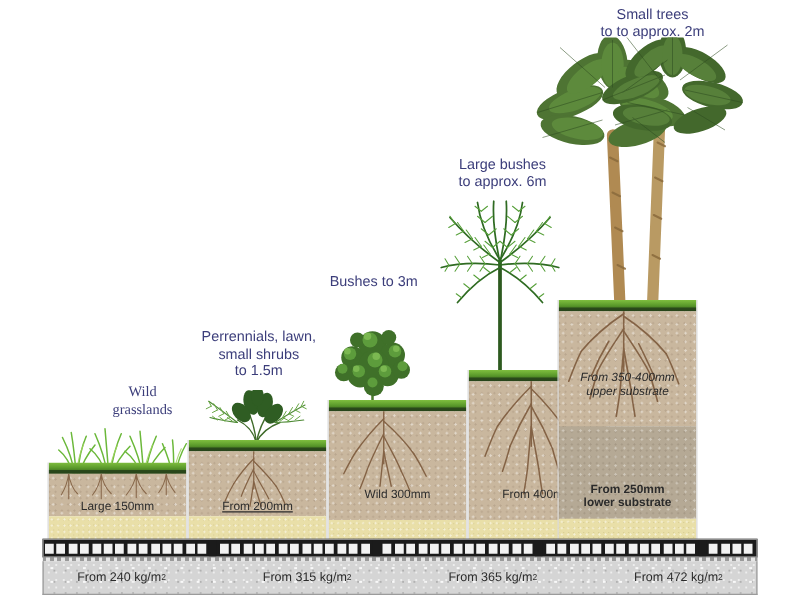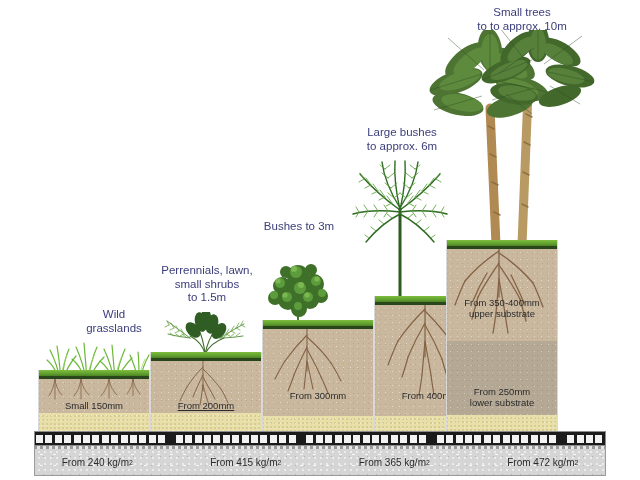--- a/index.html
+++ b/index.html
@@ -71,34 +71,34 @@
 
   
   .plant{position:absolute;}
   sup{font-size:.68em;vertical-align:super;}
 </style>
 </head>
 <body>
 
 <div id="stage">
 
-  <div class="caption" style="left:60px;top:308px;width:108px;">Wild
+  <div class="caption" style="left:60px;top:308px;width:108px;font-family:Liberation Serif, serif;">Wild
 grasslands</div>
 
   <div class="caption" style="left:143px;top:264px;width:128px;">Perrennials, lawn,
 small shrubs
 to 1.5m</div>
 
   <div class="caption" style="left:245px;top:220px;width:108px;">Bushes to 3m</div>
 
   <div class="caption" style="left:347px;top:126px;width:110px;">Large bushes
 to approx. 6m</div>
 
   <div class="caption" style="left:452px;top:6px;width:140px;">Small trees
-to to approx. 10m</div>
+to to approx. 2m</div>
 
   <div class="plant" style="left:46px;top:340px;width:104px;height:40px;">
     <svg width="104" height="40" viewBox="0 0 104 40">
       <g stroke="#6bb83a" stroke-width="1.2" fill="none" stroke-linecap="round">
         <path d="M14 40 C12 28 8 18 4 10"></path>
           <path d="M15 40 C14 28 13 18 11 6"></path>
         <path d="M16 40 C17 28 19 18 23 9"></path>
           <path d="M17 40 C20 30 25 22 30 16"></path>
         <path d="M13 40 C10 30 6 24 1 20"></path>
         <path d="M40 40 C38 27 34 16 30 7"></path>
@@ -309,21 +309,21 @@
     <div class="sub-upper" style="top:9px;height:34px;">
       <svg width="112" height="34" viewBox="0 0 112 34" style="position:absolute;left:0;top:0;">
         <g stroke="#7d5a3c" stroke-width=".85" fill="none" stroke-linecap="round" opacity=".85">
           <path d="M16 0 C15 7 13 12 10 17 M16 0 C17 7 19 12 23 16 M16 0 C16 8 16 14 16 20"></path>
           <path d="M42 0 C41 7 39 12 35 17 M42 0 C43 7 46 12 50 16 M42 0 C42 8 42 14 42 20"></path>
           <path d="M70 0 C69 7 66 12 62 17 M70 0 C71 7 74 12 78 16 M70 0 C70 8 70 14 70 19"></path>
           <path d="M94 0 C93 7 91 11 88 15 M94 0 C95 7 98 11 101 15 M94 0 C94 7 94 12 94 17"></path>
         </g>
       </svg>
     </div>
-    <div class="depth-label" style="top:30px;">Small 150mm</div>
+    <div class="depth-label" style="top:30px;">Large 150mm</div>
     <div class="drain" style="height:19px;"></div>
   </div>
 
   <div class="col" style="left:150px;top:352px;width:112px;height:80px;">
     <div class="turf"></div>
     <div class="sub-upper" style="top:9px;height:52px;">
       <svg width="112" height="52" viewBox="0 0 112 52" style="position:absolute;left:0;top:0;">
         <g stroke="#7d5a3c" stroke-width="1" fill="none" stroke-linecap="round" opacity=".9">
           <path d="M52 0 C52 10 52 20 52 30"></path>
           <path d="M52 6 C46 12 41 18 36 26 M52 8 C58 14 64 20 70 28"></path>
@@ -344,21 +344,21 @@
         <g stroke="#7d5a3c" stroke-width="1.1" fill="none" stroke-linecap="round" opacity=".9">
           <path d="M44 0 C44 12 44 26 44 42"></path>
           <path d="M44 6 C36 14 29 22 22 32 M44 8 C53 16 61 24 68 34"></path>
           <path d="M44 18 C39 28 35 36 31 46 M44 20 C49 30 54 38 58 48"></path>
           <path d="M44 32 C43 42 42 50 41 60 M44 32 C46 42 48 50 50 60"></path>
           <path d="M22 32 C18 38 15 44 12 50 M68 34 C72 40 75 46 78 52"></path>
           <path d="M31 46 C29 52 27 57 25 62 M58 48 C61 54 63 59 65 64"></path>
         </g>
       </svg>
     </div>
-    <div class="depth-label" style="top:70px;">From 300mm</div>
+    <div class="depth-label" style="top:70px;">Wild 300mm</div>
     <div class="drain" style="height:16px;"></div>
   </div>
 
   <div class="col" style="left:374px;top:296px;width:112px;height:136px;">
     <div class="turf"></div>
     <div class="sub-upper" style="top:9px;height:111px;">
       <svg width="112" height="111" viewBox="0 0 112 111" style="position:absolute;left:0;top:0;">
         <g stroke="#7d5a3c" stroke-width="1.2" fill="none" stroke-linecap="round" opacity=".9">
           <path d="M50 0 C50 14 50 32 50 52"></path>
           <path d="M50 4 C40 14 31 24 23 36 M50 6 C60 16 69 26 77 38"></path>
@@ -383,25 +383,25 @@
           <path d="M52 2 C40 10 28 20 18 32 M52 4 C64 12 76 22 86 34"></path>
           <path d="M52 14 C44 26 37 36 31 48 M52 16 C60 28 67 38 73 50"></path>
           <path d="M52 30 C51 42 50 52 49 64 M52 30 C54 42 56 52 58 64"></path>
           <path d="M18 32 C14 40 11 48 8 56 M86 34 C90 42 93 50 96 58"></path>
           <path d="M31 48 C29 56 27 62 25 70 M73 50 C75 58 77 64 79 72"></path>
           <path d="M49 64 C48 72 47 78 46 84 M58 64 C59 72 60 78 61 84"></path>
           <path d="M40 24 C34 34 30 42 26 52 M64 26 C69 36 73 44 77 54"></path>
         </g>
       </svg>
     </div>
-    <div class="depth-label" style="top:57px;">From 350-400mm
+    <div class="depth-label" style="top:57px;font-style:italic;">From 350-400mm
 upper substrate</div>
 
     <div class="sub-lower" style="top:101px;height:74px;"></div>
-    <div class="depth-label" style="top:146px;">From 250mm
+    <div class="depth-label" style="top:146px;font-weight:bold;">From 250mm
 lower substrate</div>
 
     <div class="drain" style="height:17px;"></div>
   </div>
 
   <div id="deck-wrap">
     <div id="plank">
       <div class="cells" id="plank-cells">
           <div class="cell"></div>
           <div class="cell"></div>
@@ -466,21 +466,21 @@
           <div class="cell"></div>
         </div>
     </div>
     <div id="membrane"></div>
     <div id="weights">
       <div class="weight-cell">
         <span>From 240 kg/m</span>
           <sup>2</sup>
       </div>
       <div class="weight-cell">
-        <span>From 415 kg/m</span>
+        <span>From 315 kg/m</span>
           <sup>2</sup>
       </div>
       <div class="weight-cell">
         <span>From 365 kg/m</span>
           <sup>2</sup>
       </div>
       <div class="weight-cell">
         <span>From 472 kg/m</span>
           <sup>2</sup>
       </div>

